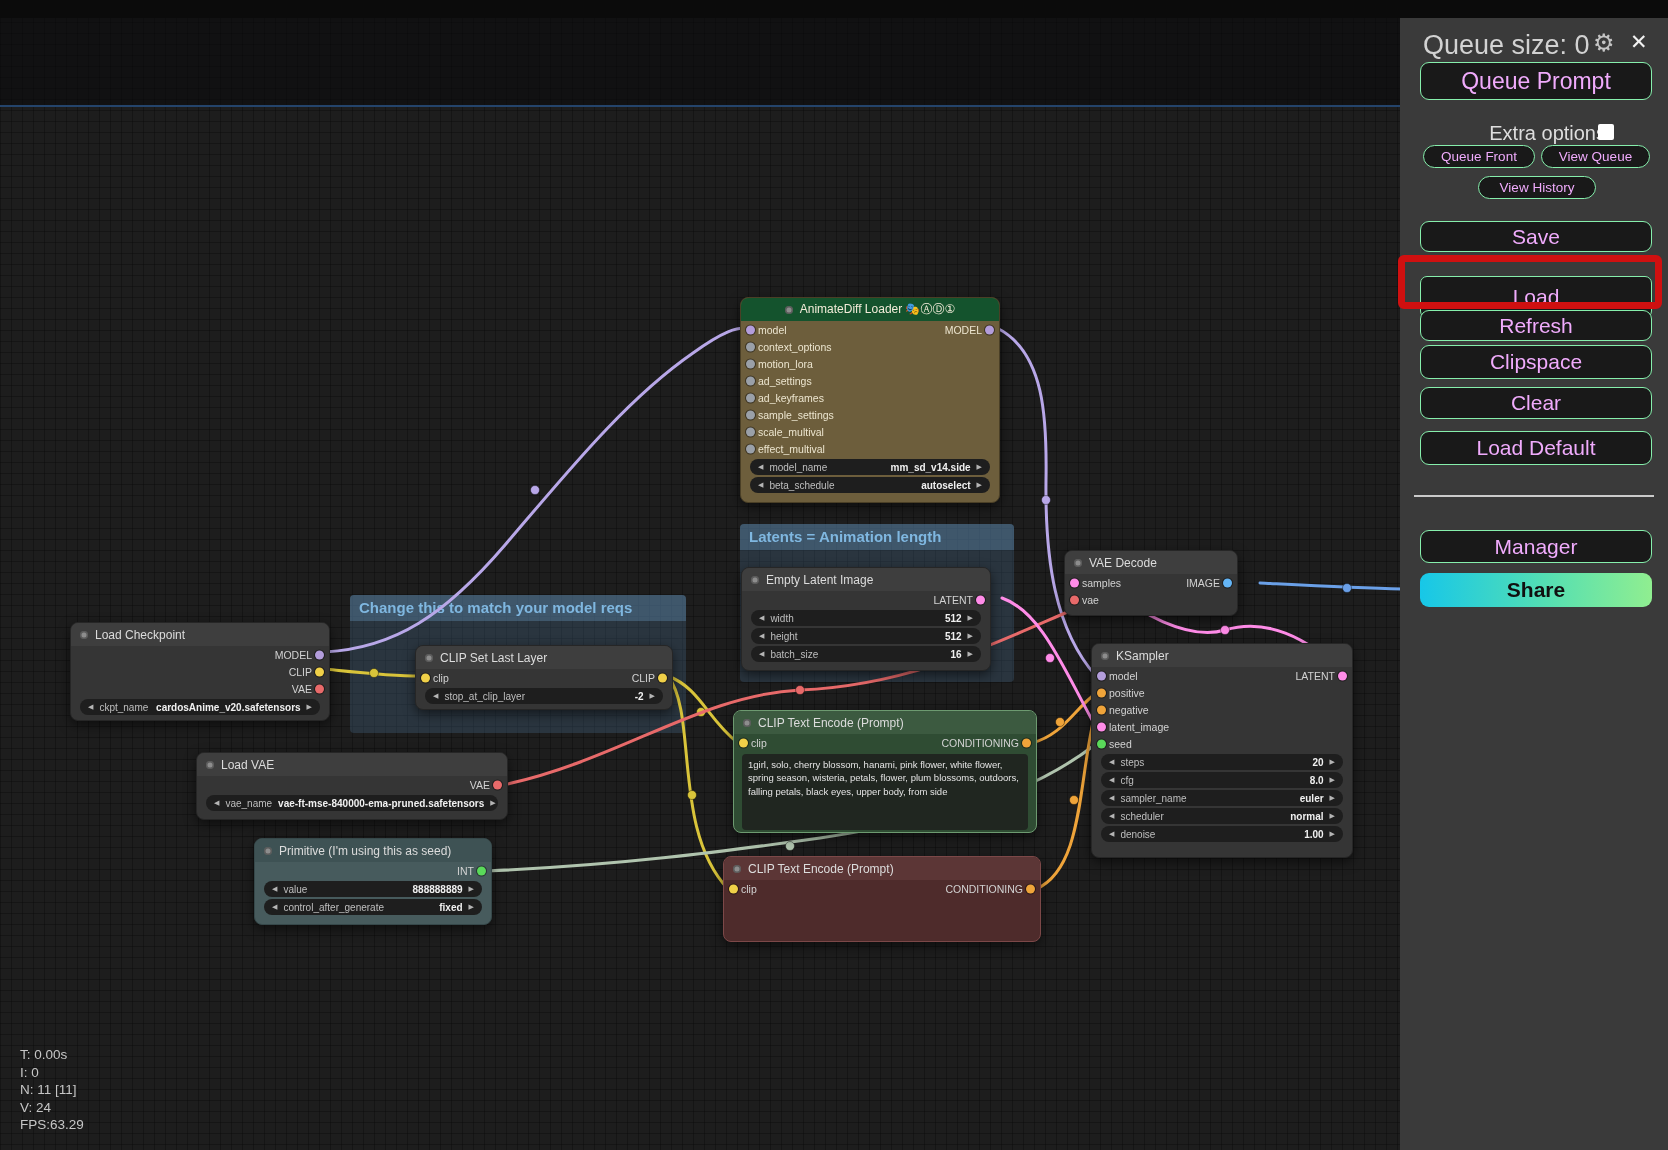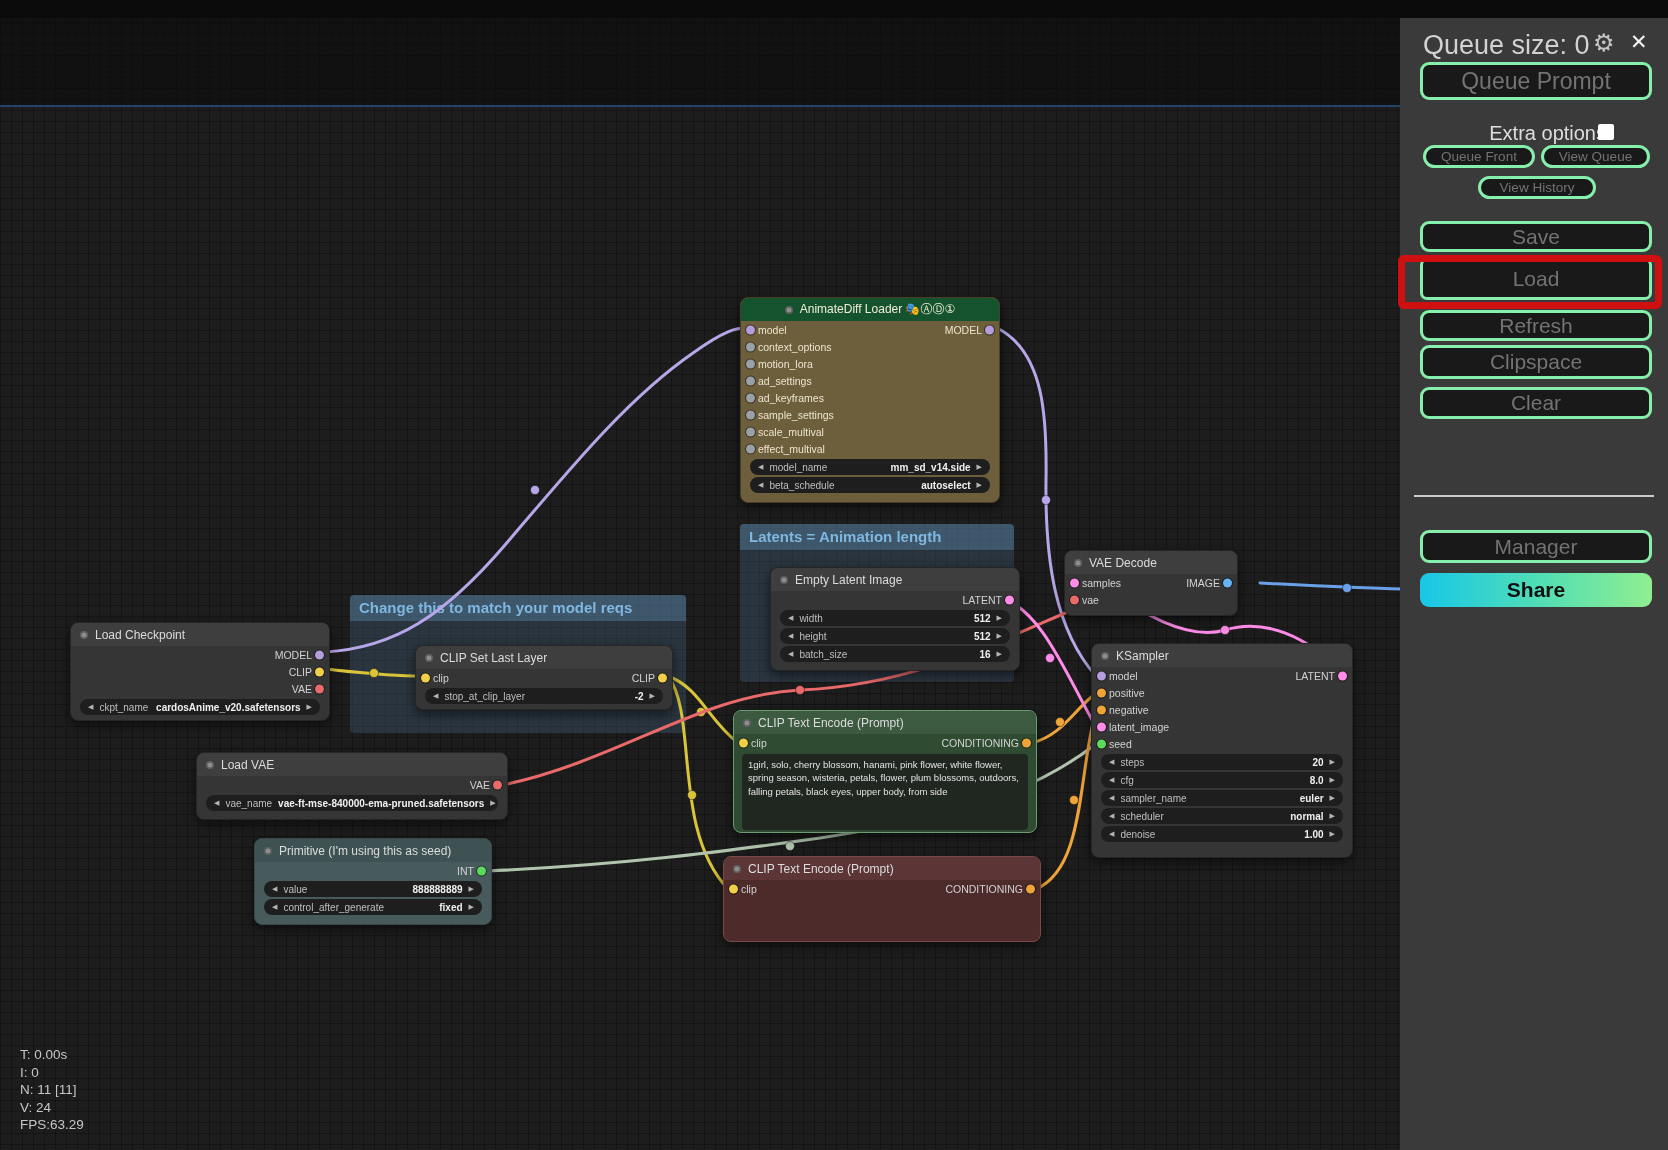--- a/index.html
+++ b/index.html
@@ -68,33 +68,33 @@
   
   .stats{position:absolute;left:20px;top:1046px;z-index:4;color:#c6c6c6;
     font-size:13.5px;line-height:17.5px;}
 
   
   .sidebar{position:absolute;left:1400px;top:18px;width:268px;height:1132px;
     background:#3a3a3a;z-index:10;box-sizing:border-box;}
   .queue-size{position:absolute;left:23px;top:12px;font-size:27px;color:#d2d2d2;}
   .gear{position:absolute;left:193px;top:11px;font-size:24px;color:#c4c4c4;cursor:pointer;}
   .close{position:absolute;left:230px;top:12px;font-size:21px;font-weight:bold;color:#f2f2f2;cursor:pointer;}
-  .btn{position:absolute;left:20px;width:232px;background:#191919;border:3px solid #86efac;
-    border-radius:9px;color:#737373;font-size:21px;font-family:inherit;cursor:pointer;
+  .btn{position:absolute;left:20px;width:232px;background:#191919;border:1px solid #86efac;
+    border-radius:9px;color:#f0abfc;font-size:21px;font-family:inherit;cursor:pointer;
     display:flex;align-items:center;justify-content:center;box-sizing:border-box;padding:0;}
   .btn.qp{top:44px;height:38px;font-size:23px;}
   .extra-row{position:absolute;top:104px;right:62px;font-size:20px;color:#dedede;}
   .checkbox{position:absolute;top:106px;left:198px;width:16px;height:16px;background:#fff;
     border-radius:2px;cursor:pointer;}
   .btn.pill{border-radius:12px;font-size:13.5px;}
   .btn.qf{top:127px;left:23px;width:112px;height:23px;}
   .btn.vq{top:127px;left:141px;width:109px;height:23px;}
   .btn.vh{top:158px;left:78px;width:118px;height:23px;}
   .btn.save{top:203px;height:31px;}
-  .btn.load{top:240px;height:42px;border-radius:7px;}
+  .btn.load{top:258px;height:42px;border-radius:7px;}
   .btn.refresh{top:292px;height:31px;}
   .btn.clip{top:327px;height:34px;}
   .btn.clear{top:369px;height:32px;}
   .btn.loaddef{top:413px;height:34px;}
   .divider{position:absolute;top:477px;left:14px;width:240px;height:0;
     border-top:2px solid #cacaca;}
   .btn.manager{top:512px;height:33px;}
   .btn.share{top:555px;height:34px;border:none;color:#101010;font-weight:bold;
     background:linear-gradient(90deg,#17c7e8 0%,#55dfb2 55%,#90ee90 100%);}
   .red-frame{position:absolute;left:-2px;top:237px;width:264px;height:54px;
@@ -276,21 +276,21 @@
         <span class="wvalue">mm_sd_v14.side</span>
         <span class="warr">▶</span>
       </div>
       <div class="widget">
         <span class="warr">◀</span>
         <span class="wlabel">beta_schedule</span>
         <span class="wvalue">autoselect</span>
         <span class="warr">▶</span>
       </div>
     </div>
-    <div class="node theme-default" style="left: 770px; top: 567px; width: 250px; height: 104px; text-align: right;">
+    <div class="node theme-default" style="left: 741px; top: 567px; width: 250px; height: 104px; text-align: right;">
       <div class="node-title">
         <span class="tdot"></span>
         <span class="ttext">Empty Latent Image</span>
       </div>
       <div class="slot-row">
         <span class="dot out" style="background: rgb(255, 140, 232);"></span>
         <span class="slot-left"></span>
         <span class="slot-right">LATENT</span>
       </div>
       <div class="widget">
@@ -428,18 +428,19 @@
   <button class="btn pill qf">Queue Front</button>
   <button class="btn pill vq">View Queue</button>
   <button class="btn pill vh">View History</button>
 
   <button class="btn save">Save</button>
   <button class="btn load">Load</button>
   <div class="red-frame"></div>
   <button class="btn refresh">Refresh</button>
   <button class="btn clip">Clipspace</button>
   <button class="btn clear">Clear</button>
+  <button class="btn loaddef">Load Default</button>
 
   <div class="divider"></div>
 
   <button class="btn manager">Manager</button>
   <button class="btn share">Share</button>
 </div>
 
 </body></html>

